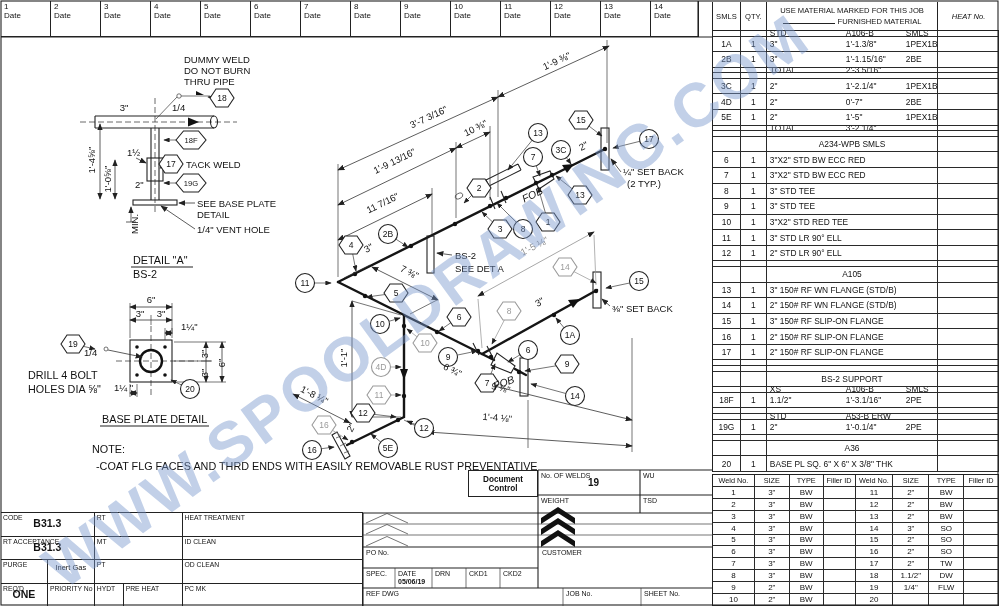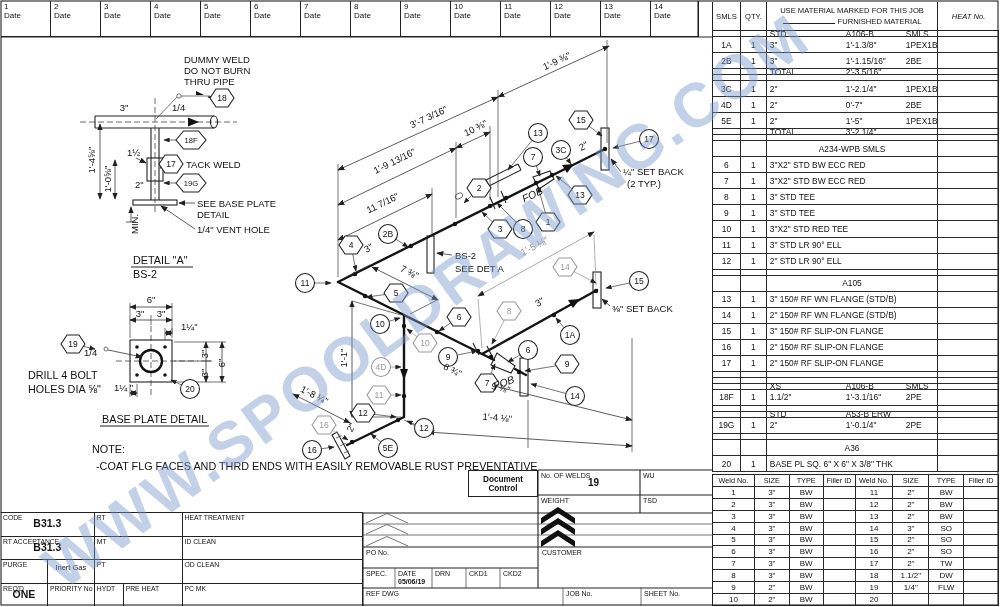--- a/index.html
+++ b/index.html
@@ -348,20 +348,28 @@
       <div class="mrow">
         <div class="mc" style="width: 28px;"></div>
         <div class="mc" style="width: 26px;"></div>
         <div class="mc mdesc" style="width: 172px;"></div>
         <div class="mc" style="width: 61px;"></div>
       </div>
       <div class="mrow">
         <div class="mc" style="width: 28px;"></div>
         <div class="mc" style="width: 26px;"></div>
         <div class="mc mdesc" style="width: 172px;"></div>
+        <div class="mc" style="width: 61px;"></div>
+      </div>
+      <div class="mrow">
+        <div class="mc" style="width: 28px;"></div>
+        <div class="mc" style="width: 26px;"></div>
+        <div class="mc mdesc ctr" style="width: 172px;">
+          <span>BS-2 SUPPORT</span>
+        </div>
         <div class="mc" style="width: 61px;"></div>
       </div>
       <div class="mrow">
         <div class="mc" style="width: 28px;"></div>
         <div class="mc" style="width: 26px;"></div>
         <div class="mc mdesc" style="width: 172px;">
           <span class="da">XS</span>
           <span class="db">A106-B</span>
           <span class="dc">SMLS</span>
         </div>

